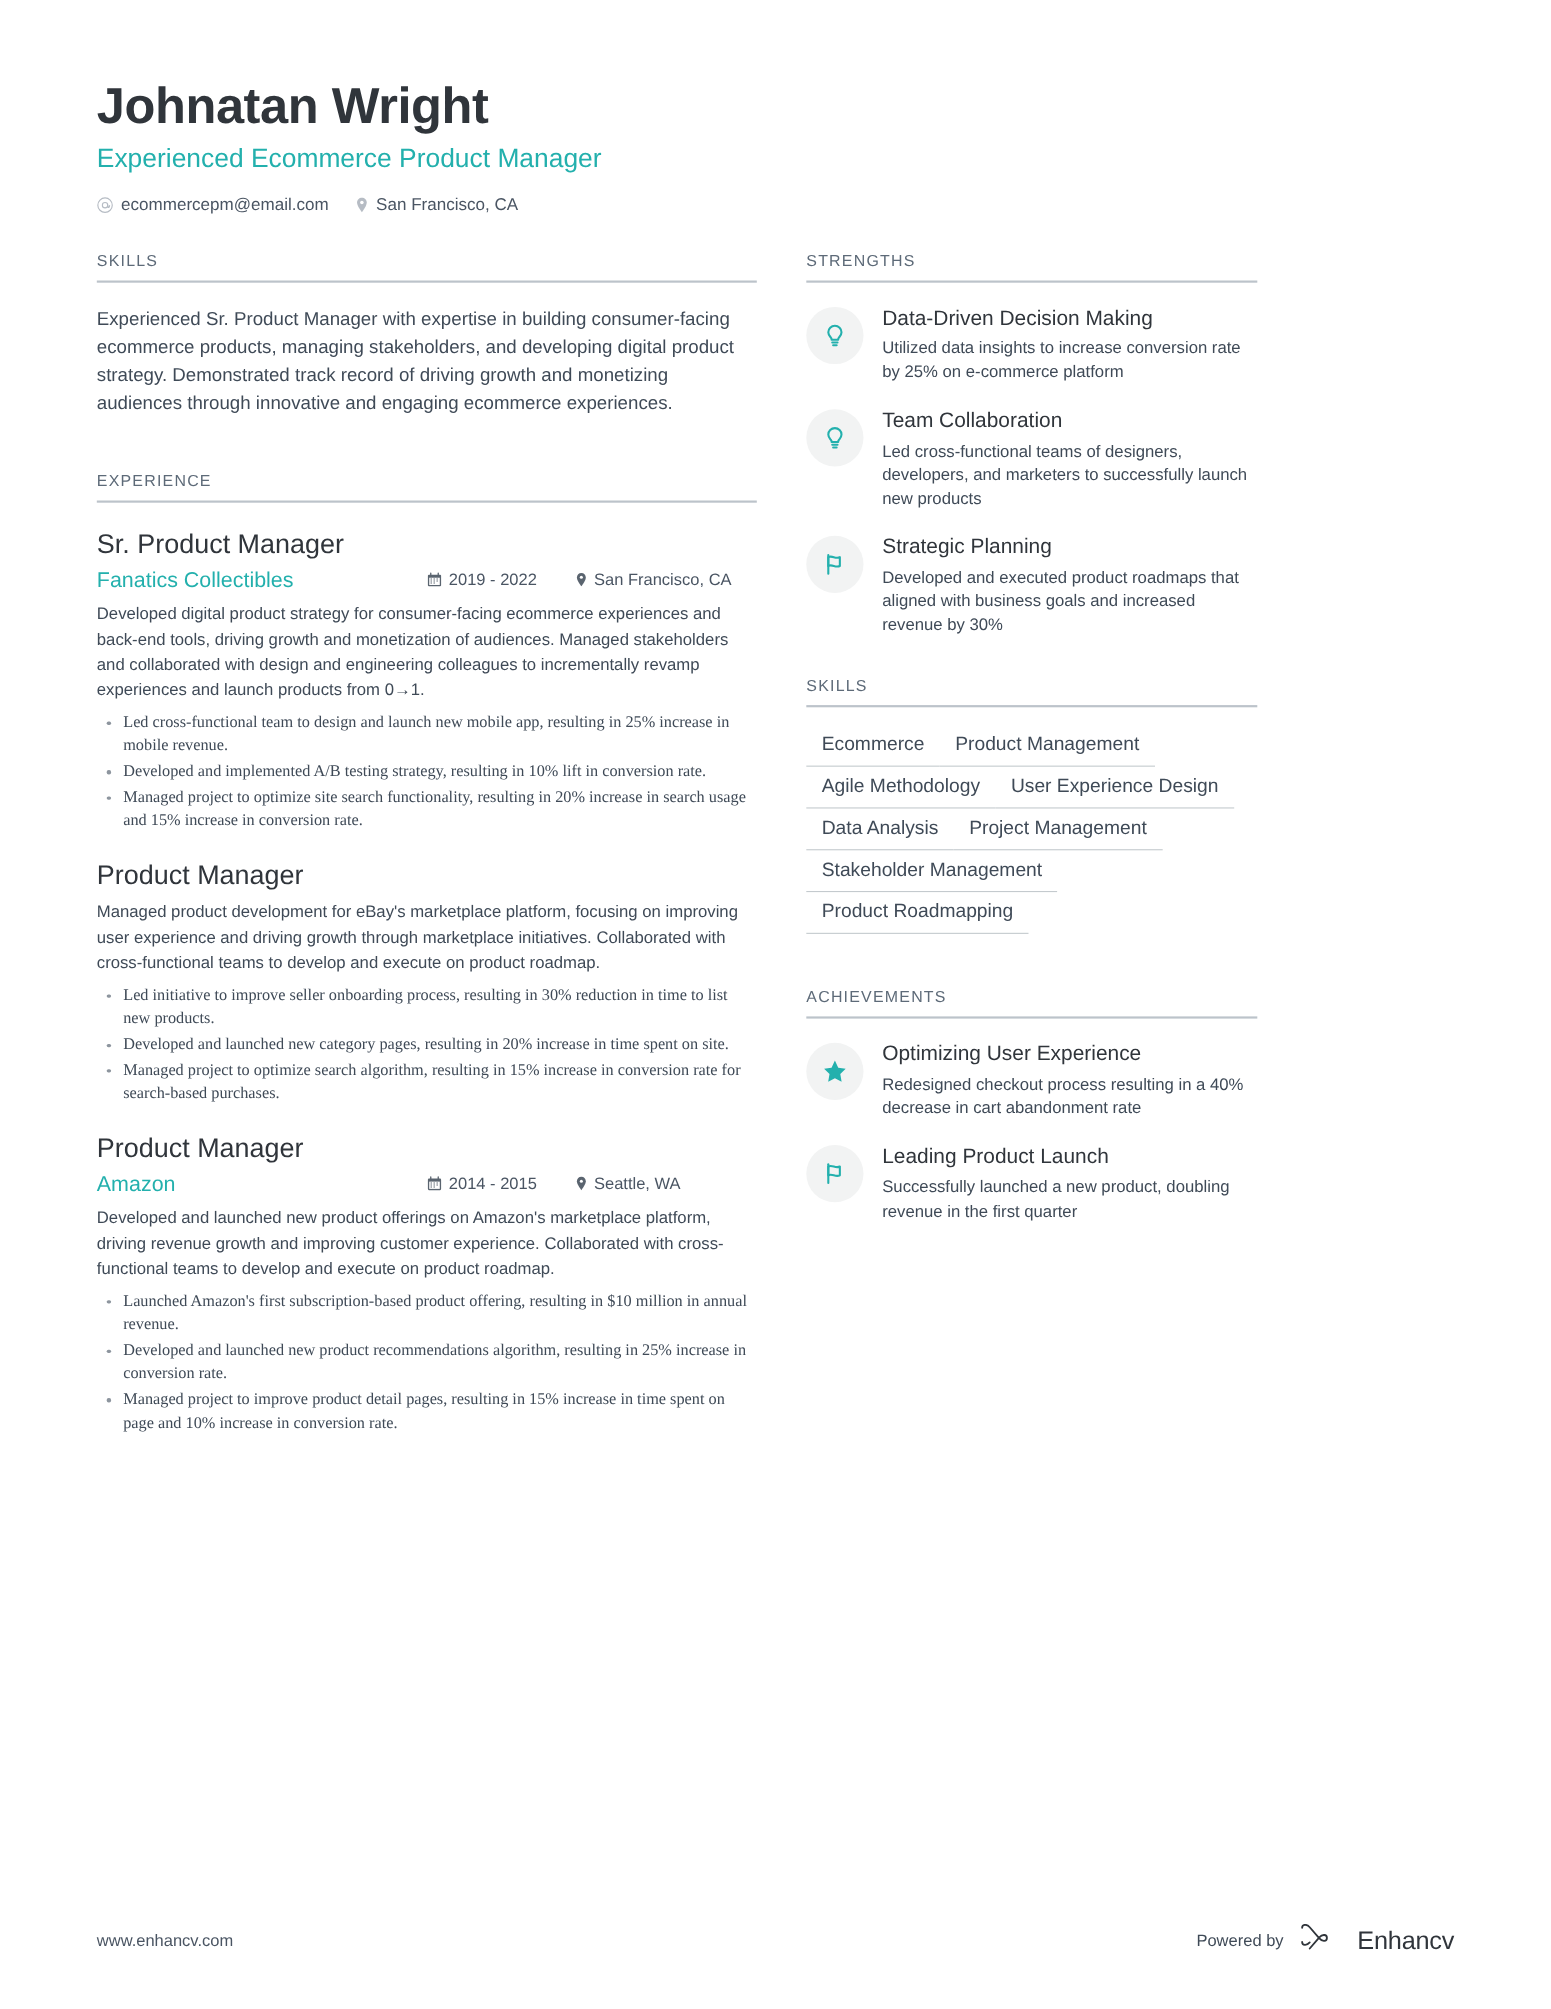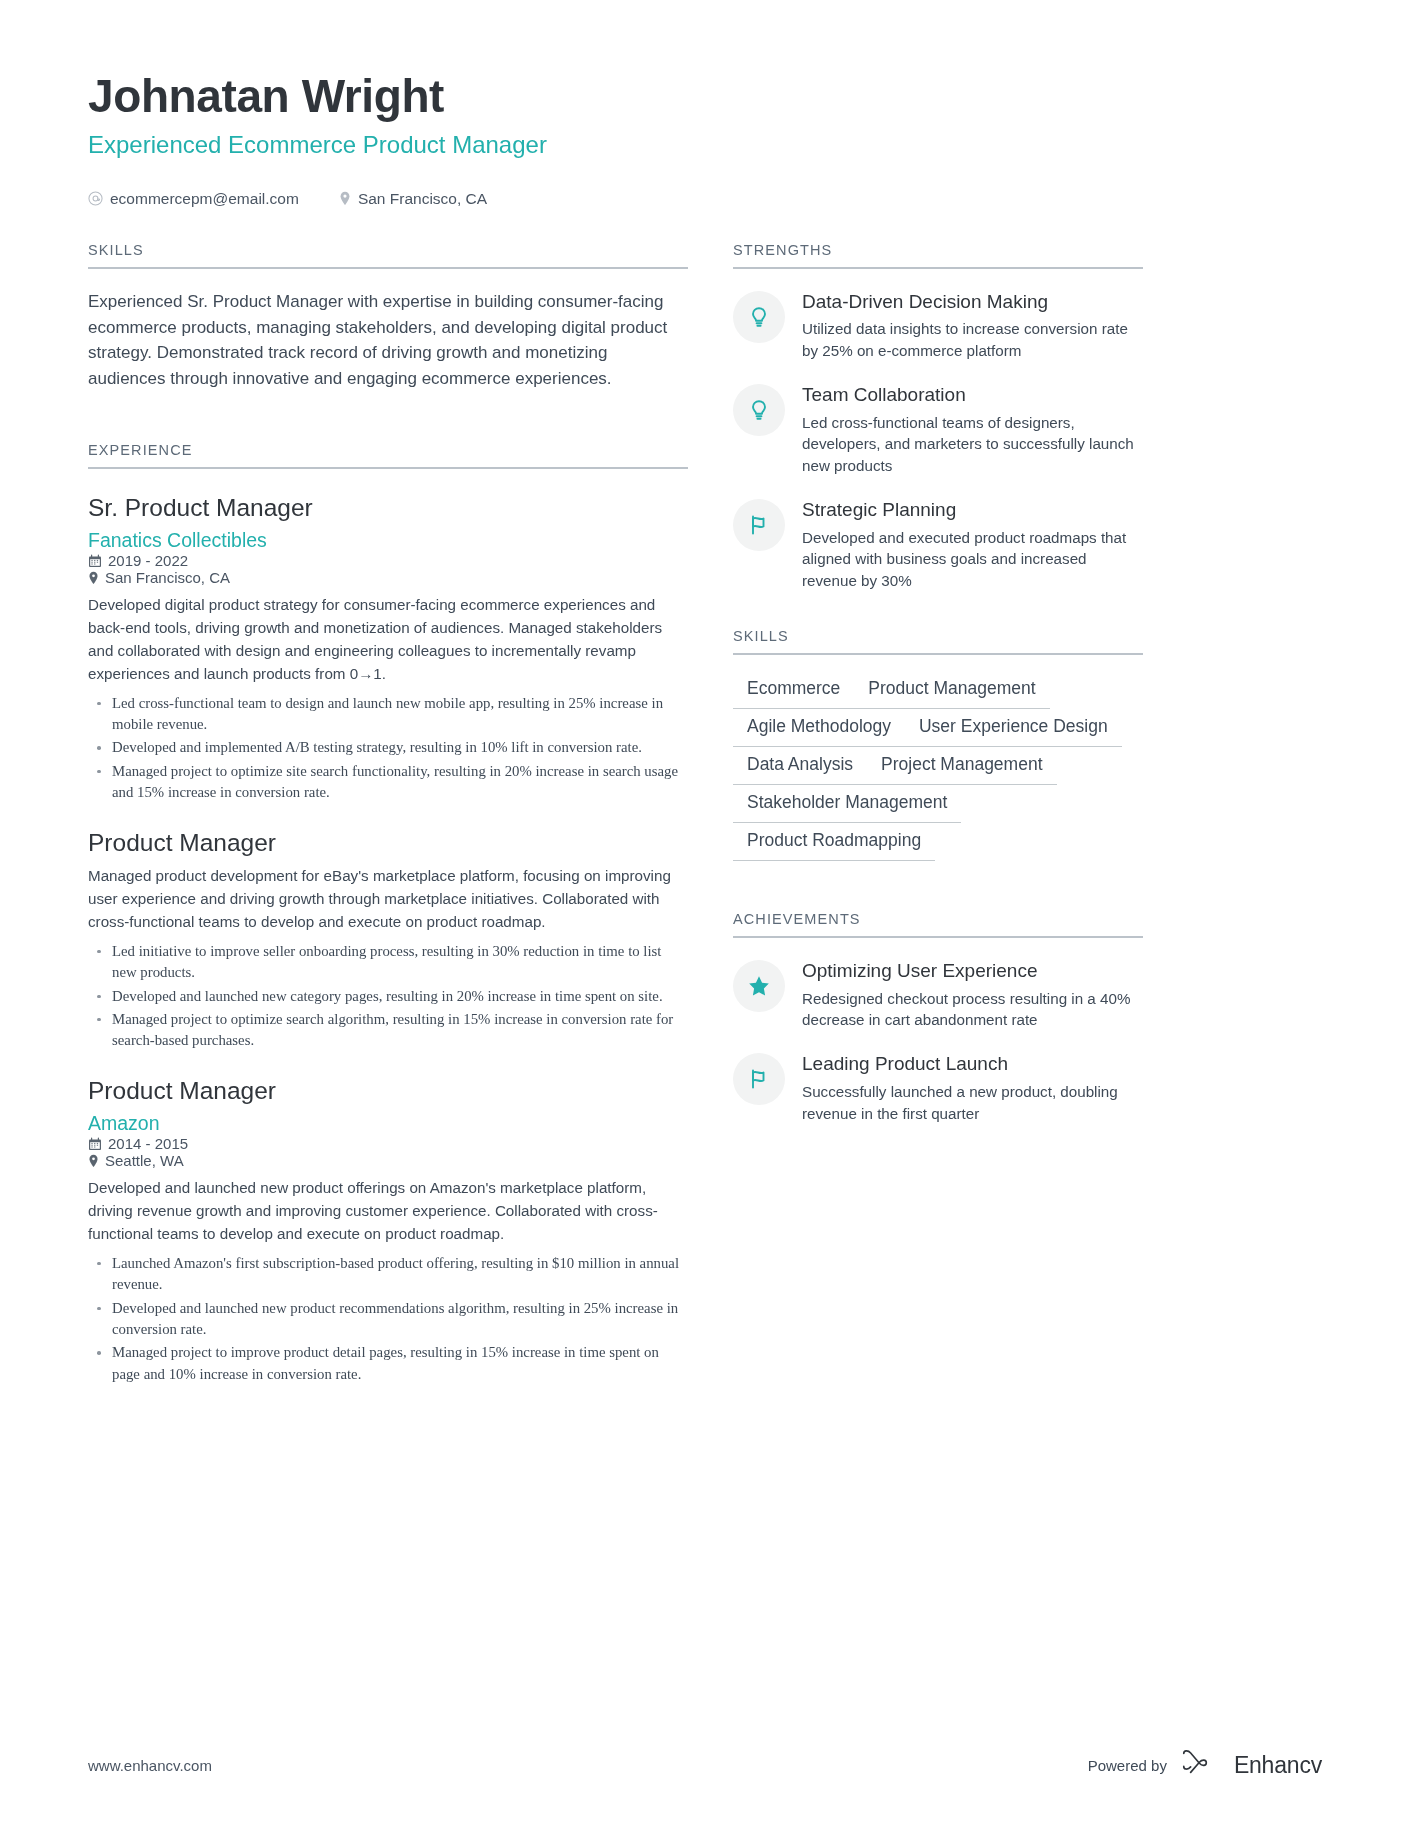--- a/index.html
+++ b/index.html
@@ -26,22 +26,22 @@
   }
   .headline {
     font-size: 24px;
     color: #23b0ad;
     margin-top: 8px;
     line-height: 1.2;
   }
   .contact-row {
     display: flex;
     align-items: flex-start;
-    gap: 40px;
-    margin-top: 30px;
+    gap: 24px;
+    margin-top: 18px;
     font-size: 15.5px;
     color: #4a5563;
   }
   .contact-item { display: flex; align-items: center; gap: 7px; }
   .contact-item .ic { display: inline-flex; align-items: center; color: #b6bcc4; }
 
   
   .columns {
     display: flex;
     margin-top: 34px;
@@ -70,21 +70,20 @@
   .exp-block { margin-top: 24px; }
   .exp-title {
     font-size: 24.5px;
     color: #30353b;
     line-height: 1.2;
   }
   .exp-meta {
     display: flex;
     align-items: baseline;
     margin-top: 7px;
-    flex-direction: column;
   }
   .exp-company {
     font-size: 19.5px;
     color: #23b0ad;
     width: 300px;
     flex: none;
   }
   .exp-date, .exp-loc {
     display: flex; align-items: center; gap: 6px;
     font-size: 15px;

